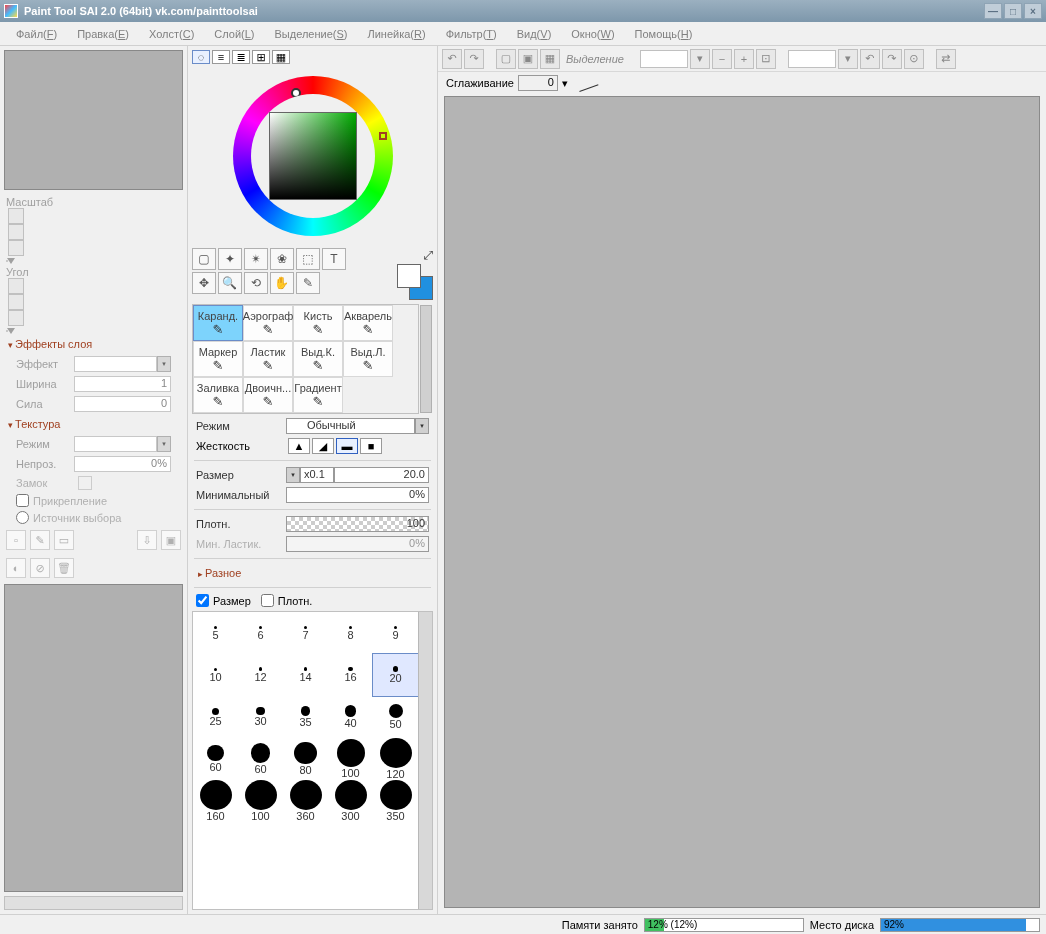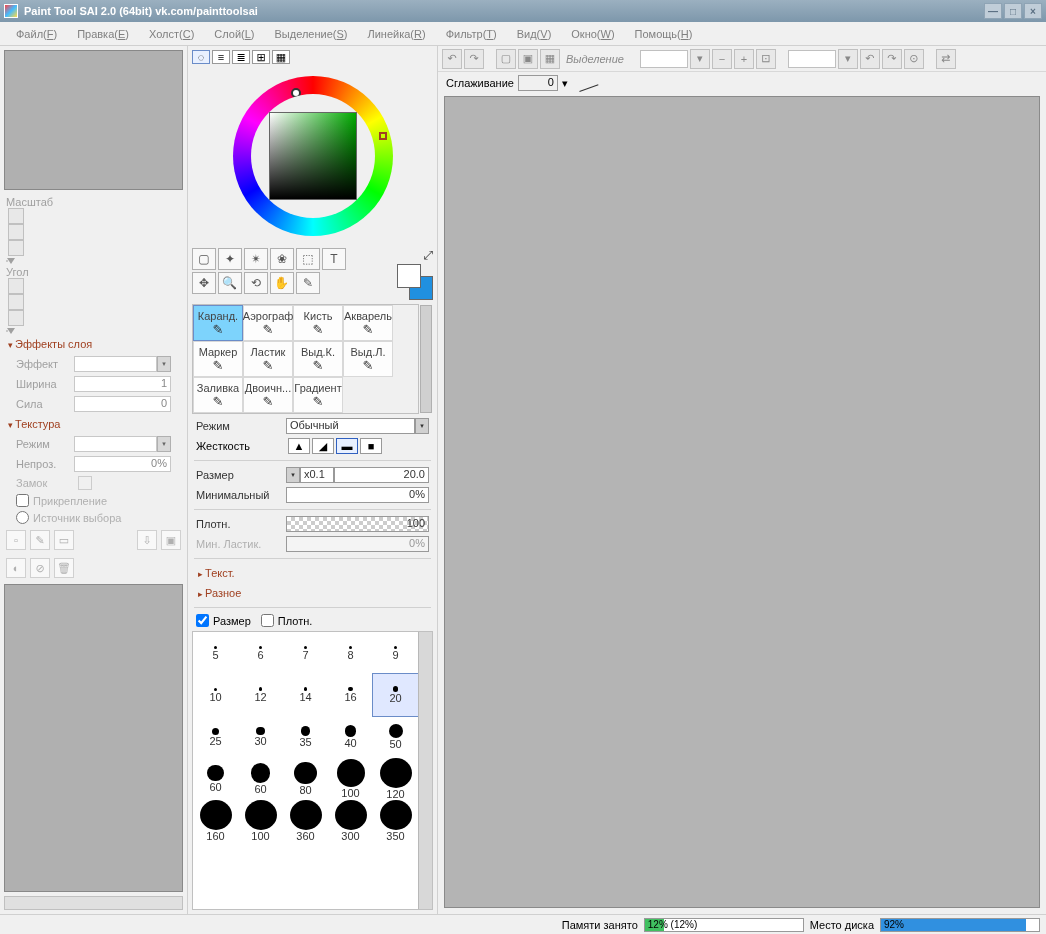--- a/index.html
+++ b/index.html
@@ -308,21 +308,21 @@
           <div class="brush-tool">
             <span>Градиент</span>
             <span class="bicon">✎</span>
           </div>
           <div class="brush-scroll"></div>
       </div>
     </div>
 
     <div class="brush-prop">
       <span class="bplabel">Режим</span>
-      <div class="bpinput" style="text-align:left;padding-left:3px">Обычный</div>
+      <div class="bpinput" style="text-align:left;padding-left:20px">Обычный</div>
       <div class="bpdrop">▾</div>
     </div>
     <div class="hardness-row">
       <span class="bplabel">Жесткость</span>
       <div class="hard-btn">▲</div>
       <div class="hard-btn">◢</div>
       <div class="hard-btn sel">▬</div>
       <div class="hard-btn">■</div>
     </div>
     <div class="sep-line"></div>
@@ -339,21 +339,20 @@
     <div class="sep-line"></div>
     <div class="brush-prop">
       <span class="bplabel">Плотн.</span>
       <div class="bpinput density-bg">100</div>
     </div>
     <div class="brush-prop disabled-text">
       <span class="bplabel">Мин. Ластик.</span>
       <div class="bpinput gray">0%</div>
     </div>
     <div class="sep-line"></div>
-    <div class="section-head">Текст.</div>
     <div class="section-head">Разное</div>
     <div class="sep-line"></div>
     <div class="check-row">
       <input type="checkbox" checked="" style="">
       <span>Размер</span>
       <input type="checkbox" style="margin-left: 6px;">
       <span>Плотн.</span>
     </div>
 
     <div class="size-grid-wrap">

